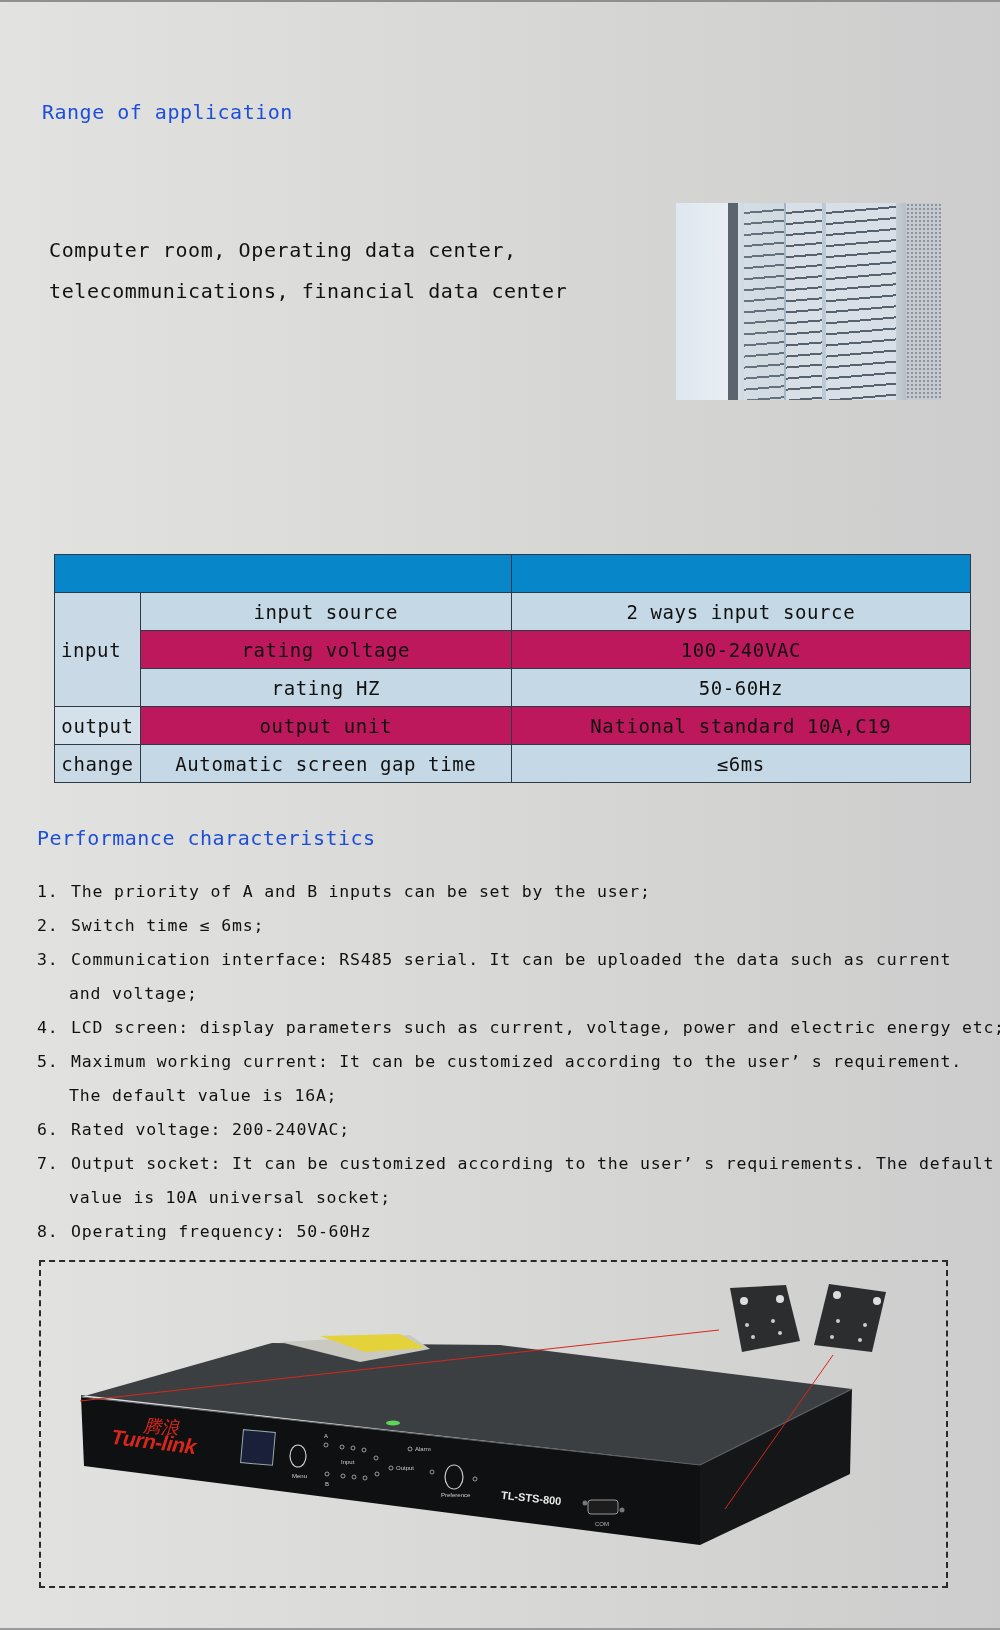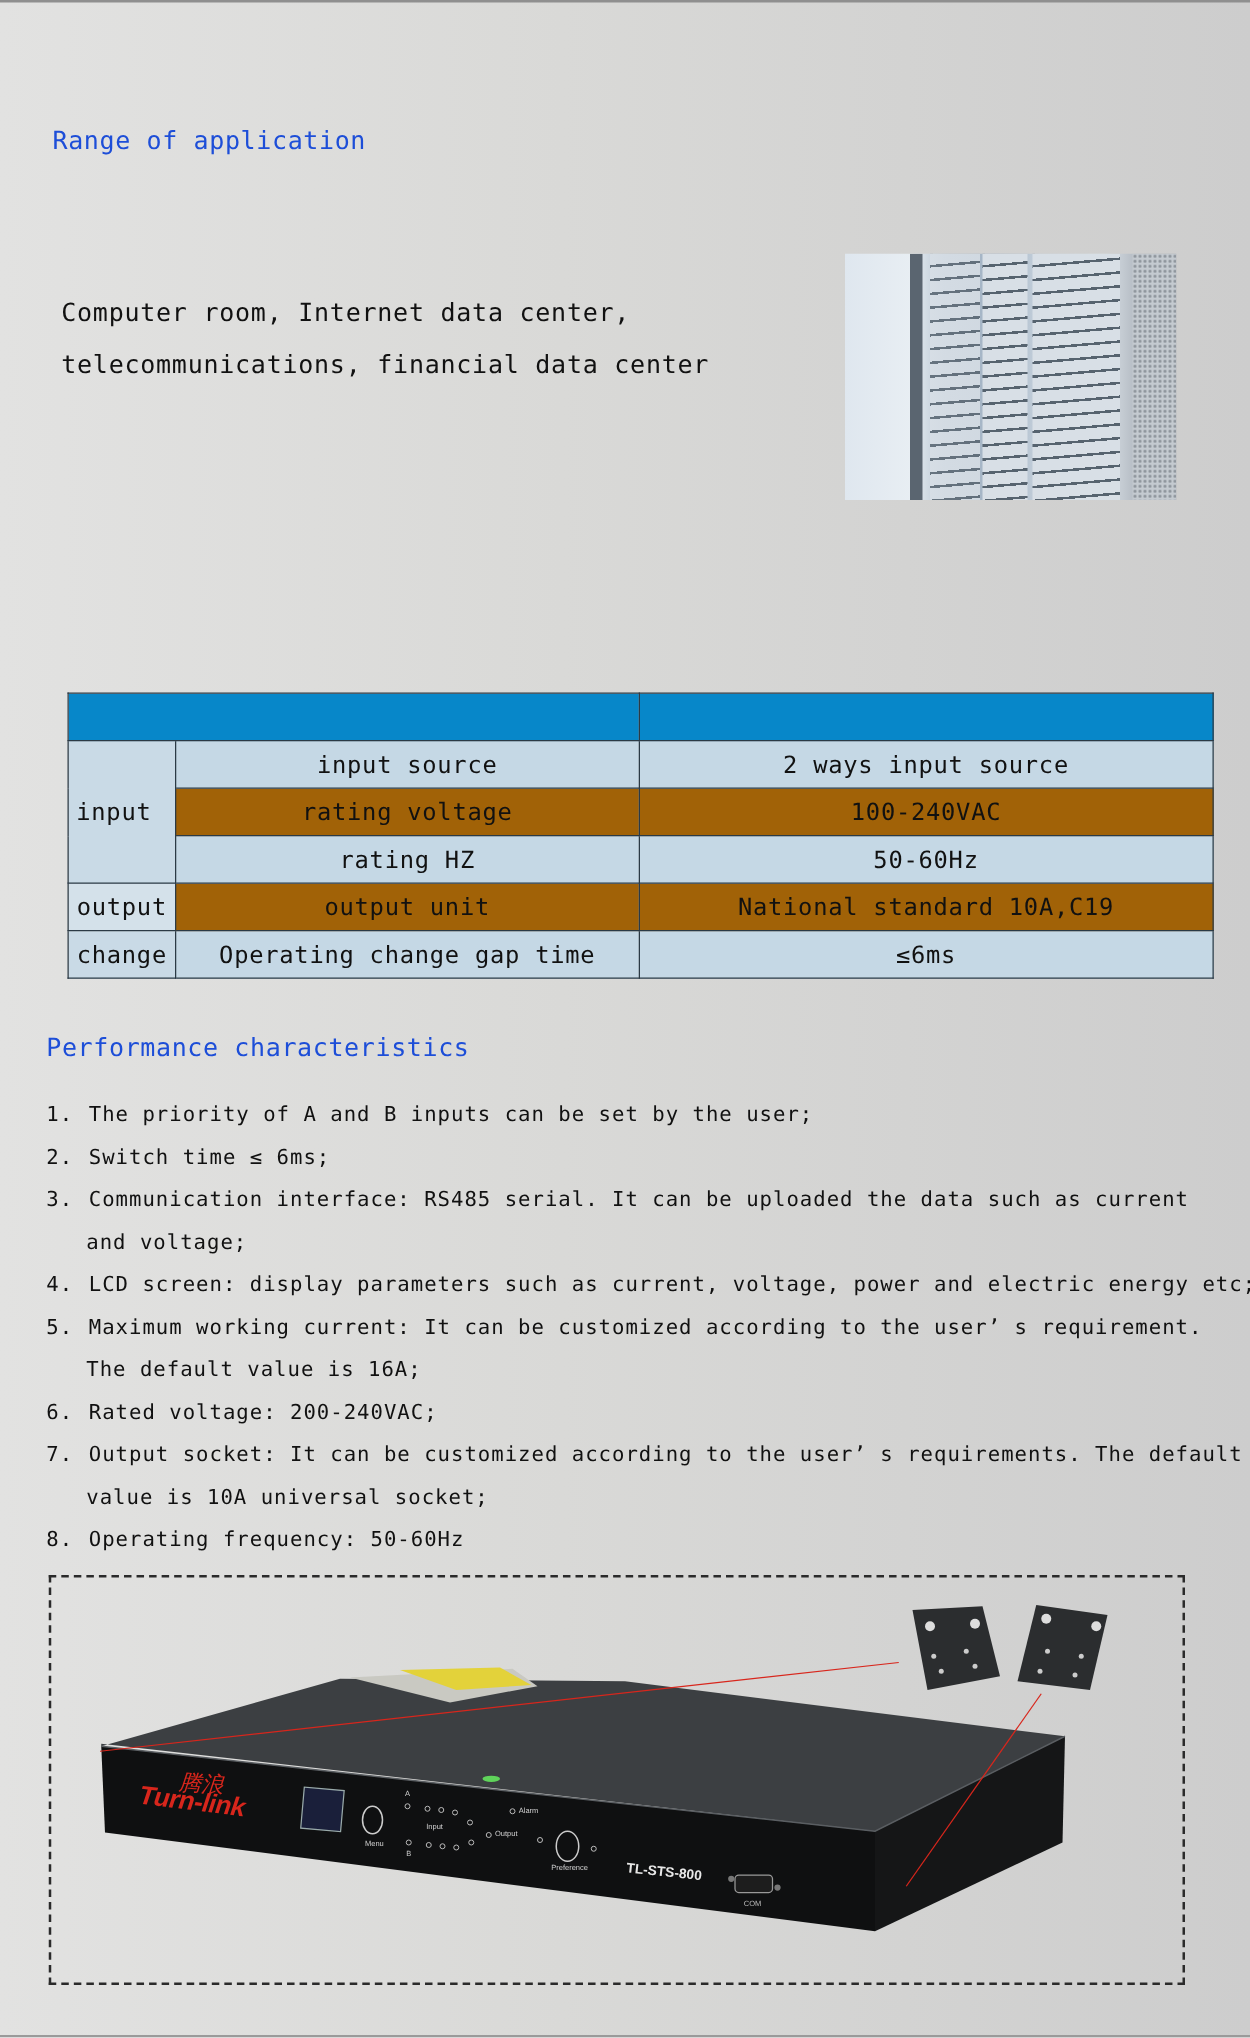--- a/index.html
+++ b/index.html
@@ -35,21 +35,21 @@
     background: radial-gradient(circle, #8d949b 1px, transparent 1.3px) 0 0 / 4px 4px, #c4cad0;
   }
 
   table.spec {
     position: absolute; left: 54px; top: 554px; width: 917px; border-collapse: collapse;
     font-size: 19px; letter-spacing: 0.6px;
   }
   table.spec td { border: 1.5px solid #2b3a45; padding: 0; height: 37px; text-align: center; white-space: nowrap; }
   table.spec tr.hdr td { background: #0787c9; height: 37px; }
   table.spec tr.dark td { background: #c5d8e5; }
-  table.spec tr.light td { background: #a16207; }
+  table.spec tr.light td { background: #be185d; }
   table.spec td.grp { background: #c9dae6 !important; text-align: left; padding-left: 6px; }
   table.spec td.grp.center { text-align: center; padding-left: 0; }
 
   .perf { position: absolute; left: 37px; top: 875px; font-size: 16.5px; line-height: 34px; letter-spacing: 0.8px; white-space: nowrap; }
   .perf .item { height: 34px; }
   .perf .num { display: inline-block; width: 34px; }
   .perf .cont { padding-left: 32px; height: 34px; }
 
   .product-box {
     position: absolute; left: 39px; top: 1260px; width: 909px; height: 328px;
@@ -67,21 +67,21 @@
   .panel-label { color: #cfcfcf; font-size: 6px; }
 </style>
 </head>
 <body>
 
 <div class="topline"></div>
 
 <div id="range-title" class="section-title">Range of application</div>
 
 <div class="intro">
-  <div>Computer room,  Internet data center,</div>
+  <div>Computer room,  Operating data center,</div>
   <div>telecommunications,  financial data center</div>
 </div>
 
 <div class="server-photo">
   <div class="rack door" style="left:52px;width:10px;"></div>
   <div class="rack slats" style="left:68px;width:40px;opacity:.85;"></div>
   <div class="rack slats" style="left:110px;width:36px;"></div>
   <div class="rack slats" style="left:150px;width:70px;"></div>
   <div class="rack mesh" style="left:230px;width:35px;"></div>
 </div>
@@ -110,21 +110,21 @@
     <td>rating HZ</td>
     <td>50-60Hz</td>
   </tr>
   <tr class="light">
     <td class="grp center" style="background:#d4e1ea !important">output</td>
     <td>output unit</td>
     <td>National standard 10A,C19</td>
   </tr>
   <tr class="dark">
     <td class="grp center">change</td>
-    <td>Operating change gap time</td>
+    <td>Automatic screen gap time</td>
     <td>≤6ms</td>
   </tr>
 </tbody>
   </table>
 
 <div id="perf-title" class="section-title">Performance characteristics</div>
 
 <div class="perf">
   <div class="item"><span class="num">1.</span><span>The priority of A and B inputs can be set by the user;</span></div>
   <div class="item"><span class="num">2.</span><span>Switch time ≤ 6ms;</span></div>

